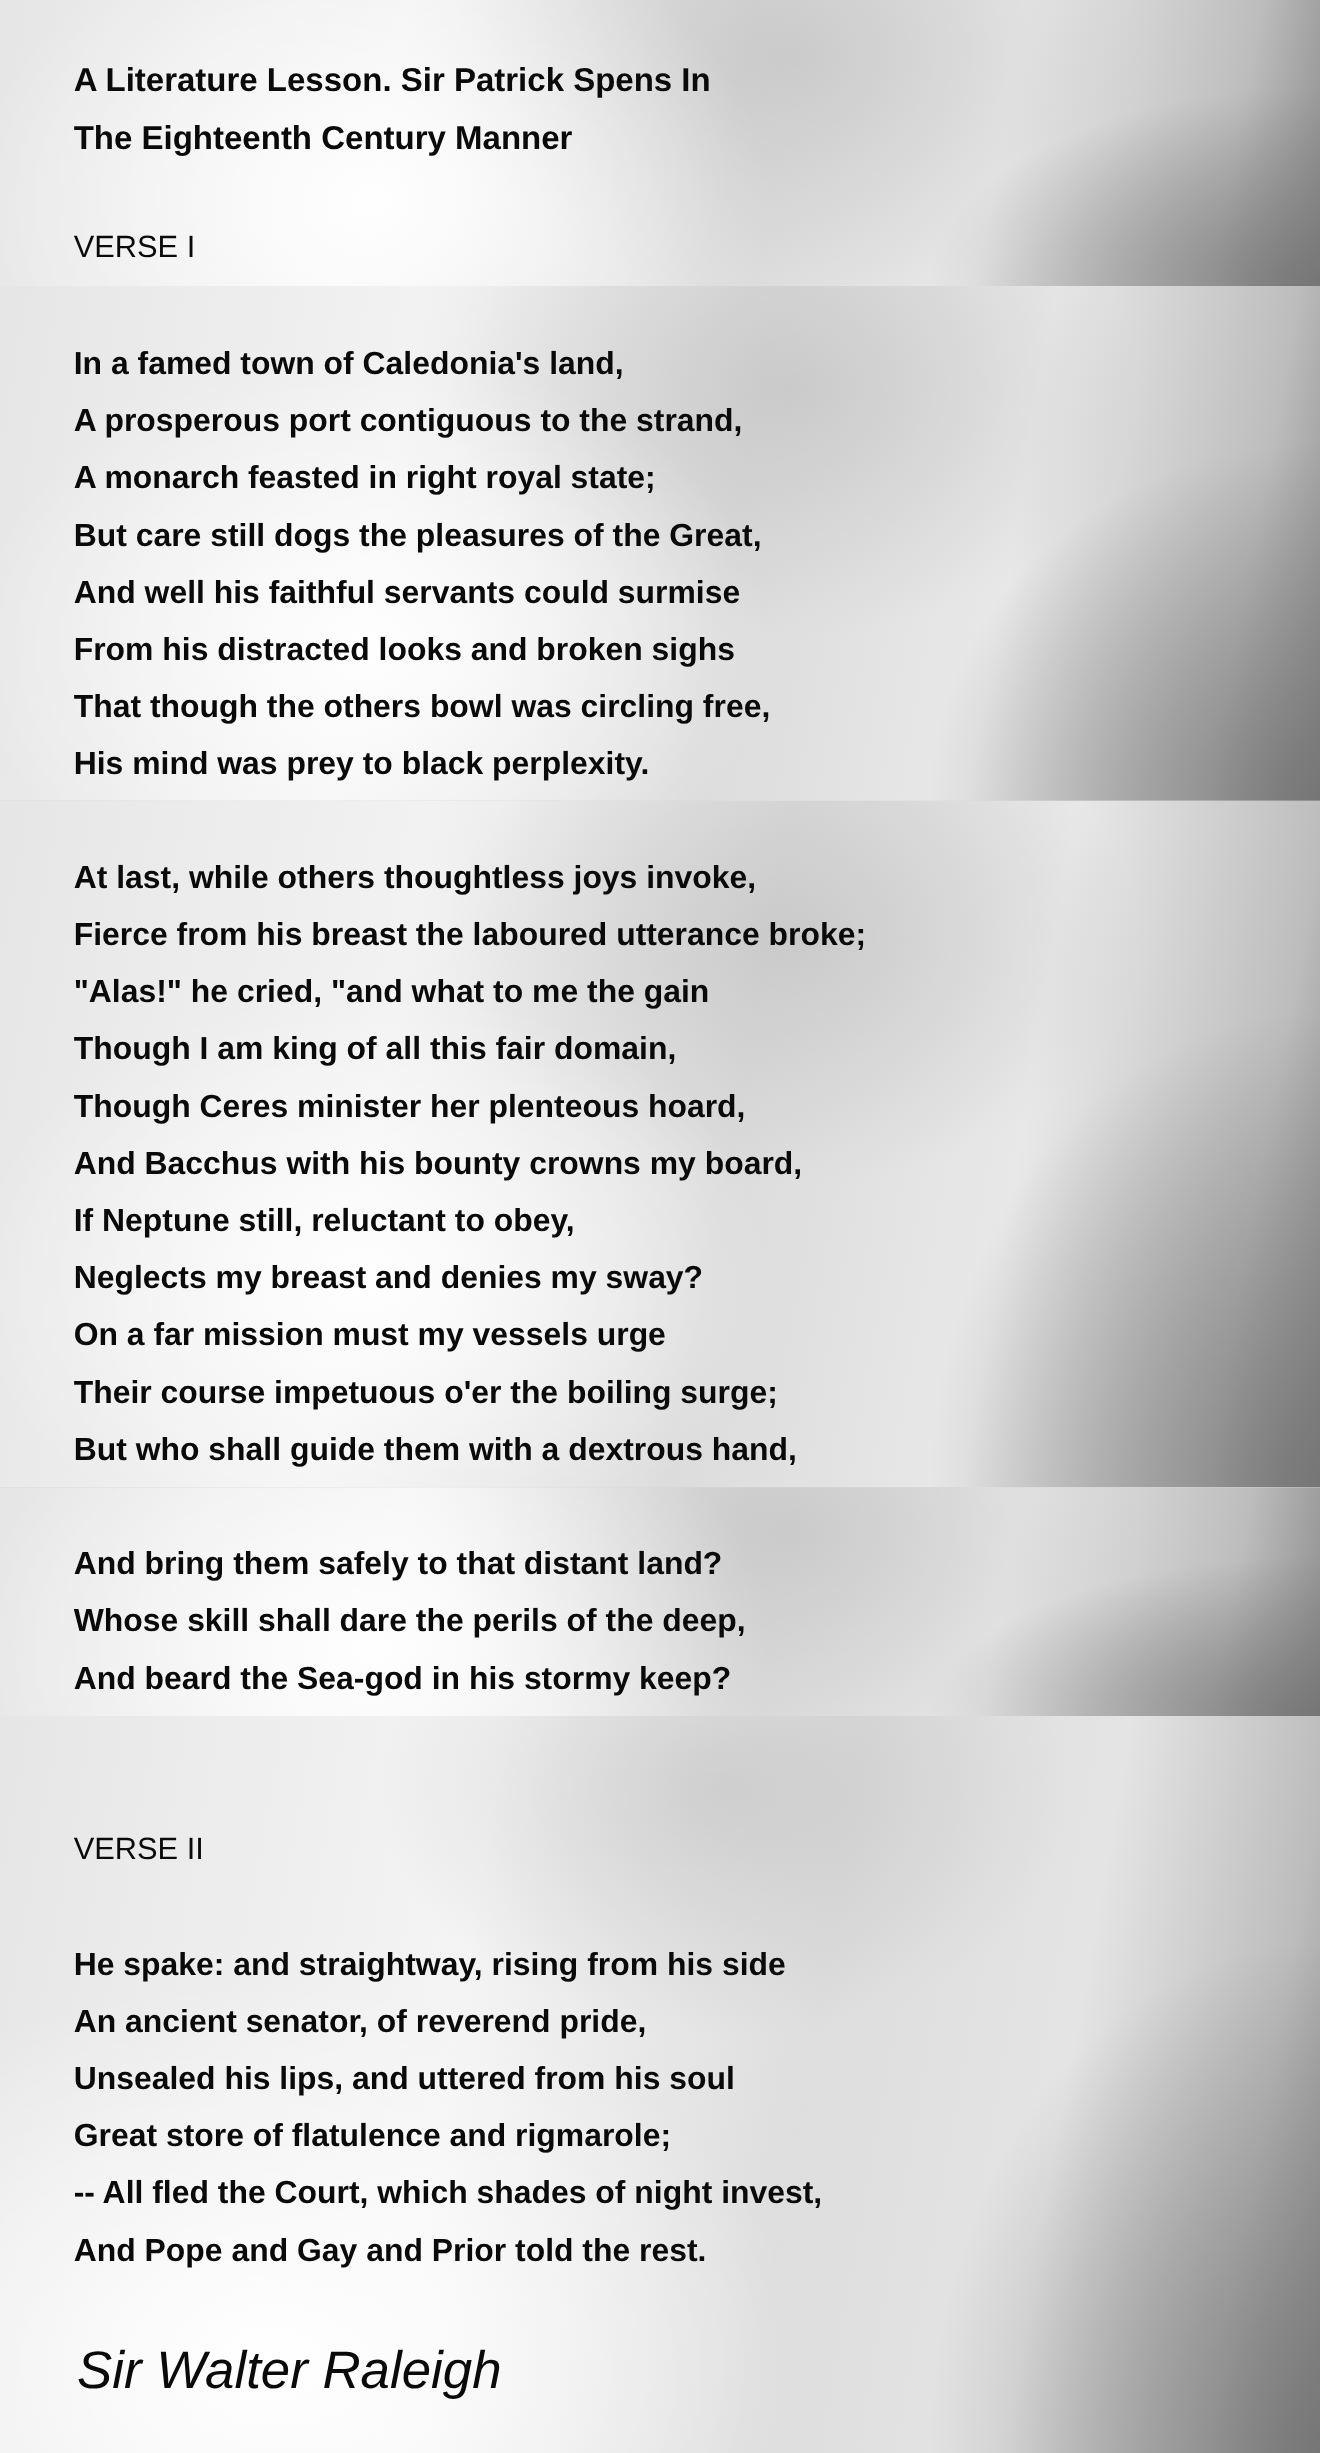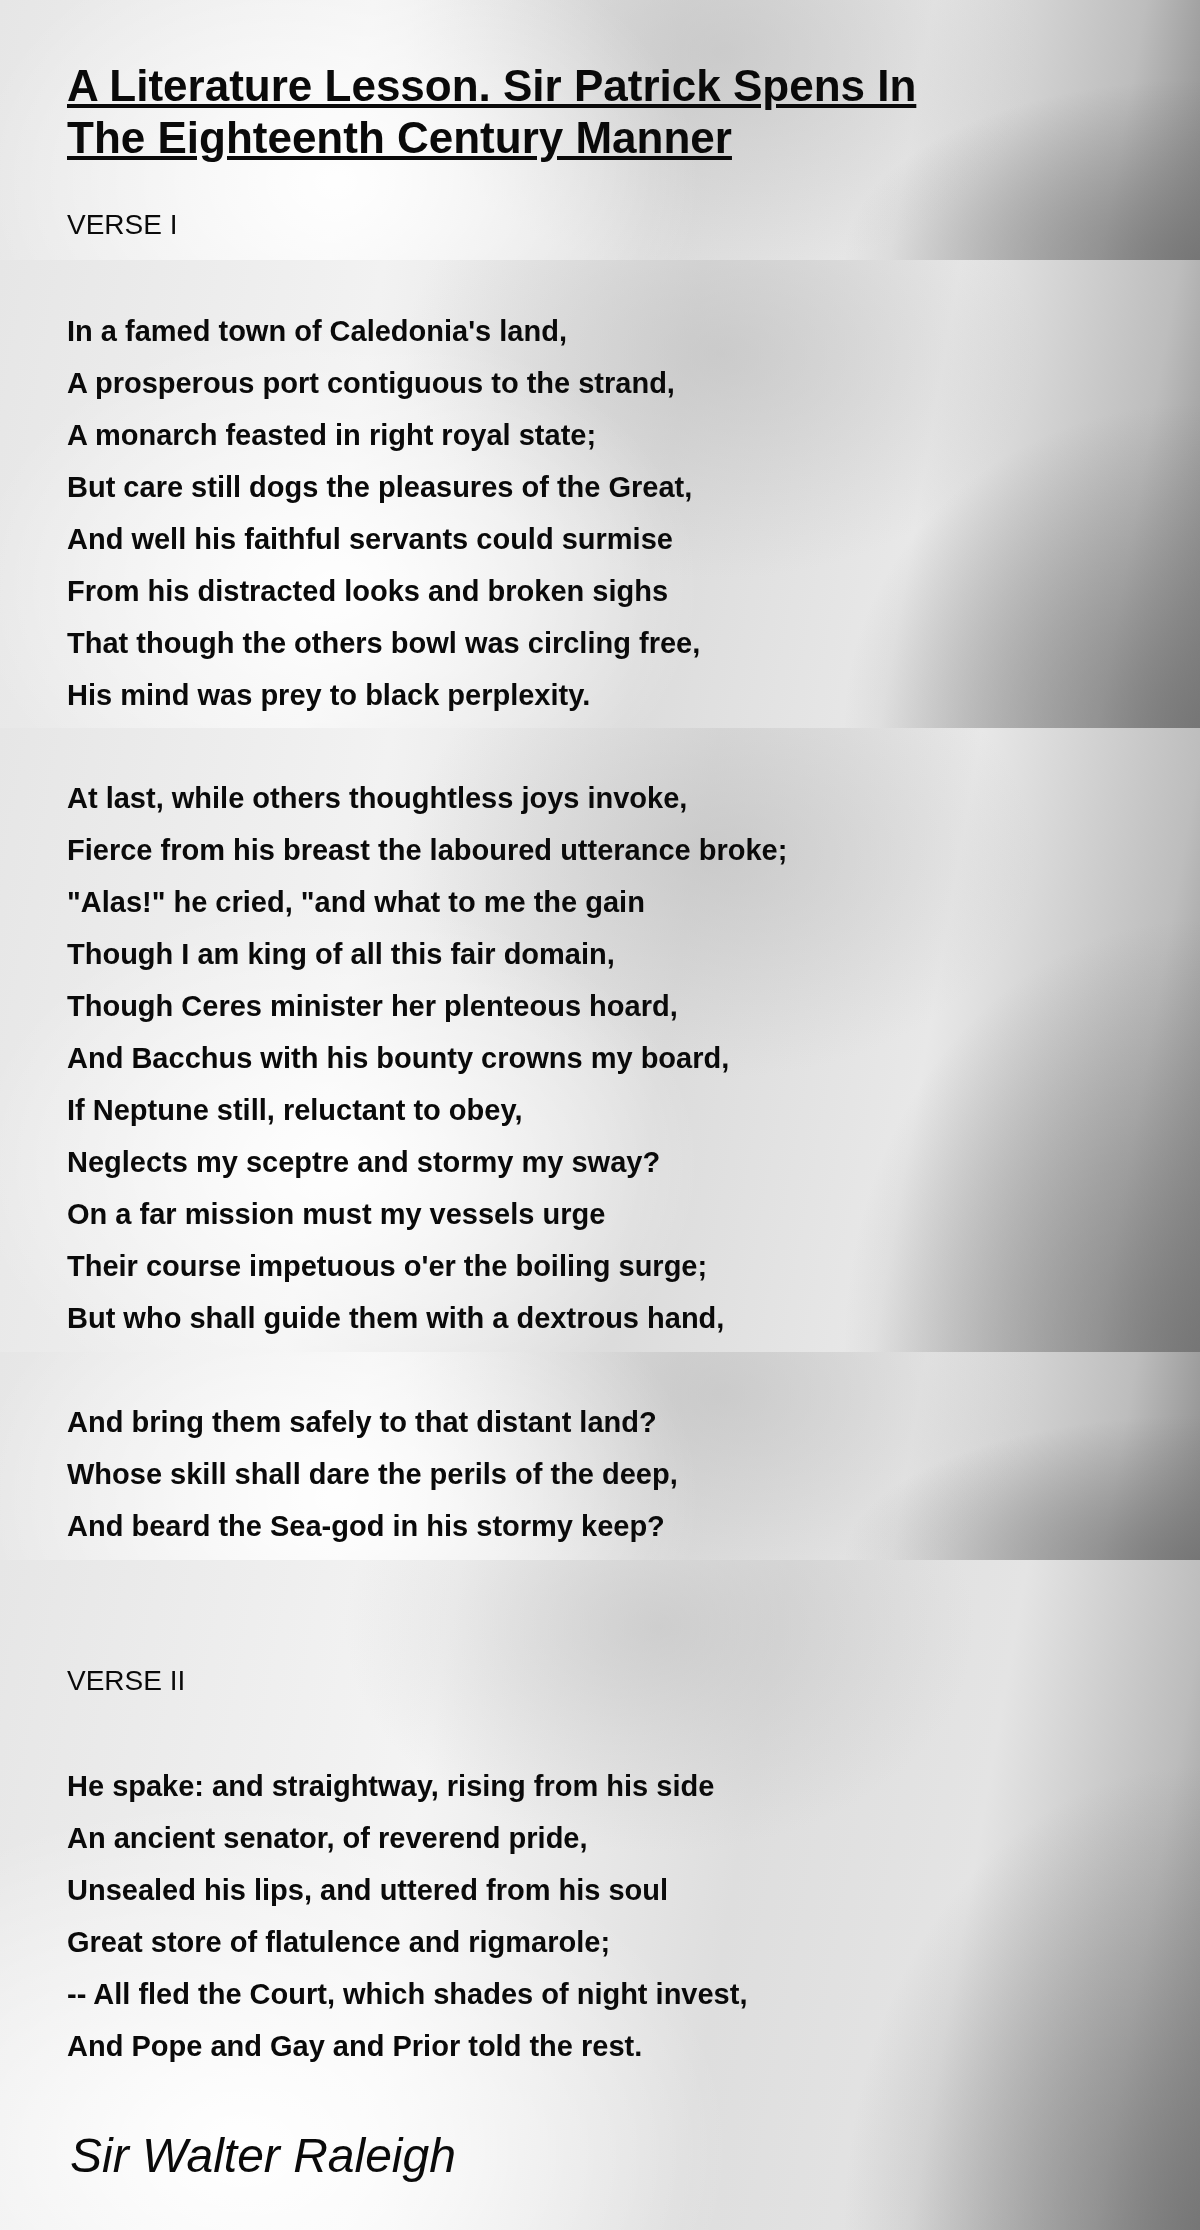--- a/index.html
+++ b/index.html
@@ -25,21 +25,21 @@
   .b3 { top: 728px; height: 624px; }
   .b4 { top: 1352px; height: 208px; }
   .b5 { top: 1560px; height: 670px; }
   .b5::before {
     background:
       radial-gradient(ellipse 700px 500px at 20% 88%, rgba(255,255,255,1), rgba(255,255,255,0) 70%),
       radial-gradient(ellipse 420px 300px at 55% 10%, rgba(190,190,190,0.6), rgba(190,190,190,0) 75%),
       linear-gradient(100deg, #e6e6e6 0%, #f4f4f4 35%, #dedede 60%, #e4e4e4 78%, #bcbcbc 92%, #8e8e8e 100%);
   }
   .txt { position: absolute; left: 67px; z-index: 2; white-space: nowrap; }
-  .title { font-weight: bold; font-size: 44px; line-height: 52px; top: 60px; text-decoration: underline; }
+  .title { font-weight: bold; font-size: 30px; line-height: 52px; top: 48px; }
   .heading { font-weight: normal; font-size: 28px; }
   .line { font-weight: bold; font-size: 29px; line-height: 36px; }
   .author { font-style: italic; font-size: 48px; left: 70px; top: 2128px; }
 </style>
 </head>
 <body>
 
 <div class="band b1"></div>
 <div class="band b2"></div>
 <div class="band b3"></div>
@@ -62,21 +62,21 @@
 <div class="txt line" style="top:625px">That though the others bowl was circling free,</div>
 <div class="txt line" style="top:677px">His mind was prey to black perplexity.</div>
 
 <div class="txt line" style="top:780px">At last, while others thoughtless joys invoke,</div>
 <div class="txt line" style="top:832px">Fierce from his breast the laboured utterance broke;</div>
 <div class="txt line" style="top:884px">"Alas!" he cried, "and what to me the gain</div>
 <div class="txt line" style="top:936px">Though I am king of all this fair domain,</div>
 <div class="txt line" style="top:988px">Though Ceres minister her plenteous hoard,</div>
 <div class="txt line" style="top:1040px">And Bacchus with his bounty crowns my board,</div>
 <div class="txt line" style="top:1092px">If Neptune still, reluctant to obey,</div>
-<div class="txt line" style="top:1144px">Neglects my sceptre and stormy my sway?</div>
+<div class="txt line" style="top:1144px">Neglects my breast and denies my sway?</div>
 <div class="txt line" style="top:1196px">On a far mission must my vessels urge</div>
 <div class="txt line" style="top:1248px">Their course impetuous o'er the boiling surge;</div>
 <div class="txt line" style="top:1300px">But who shall guide them with a dextrous hand,</div>
 
 <div class="txt line" style="top:1404px">And bring them safely to that distant land?</div>
 <div class="txt line" style="top:1456px">Whose skill shall dare the perils of the deep,</div>
 <div class="txt line" style="top:1508px">And beard the Sea-god in his stormy keep?</div>
 
 <div class="txt heading" style="top:1665px">VERSE II</div>
 

